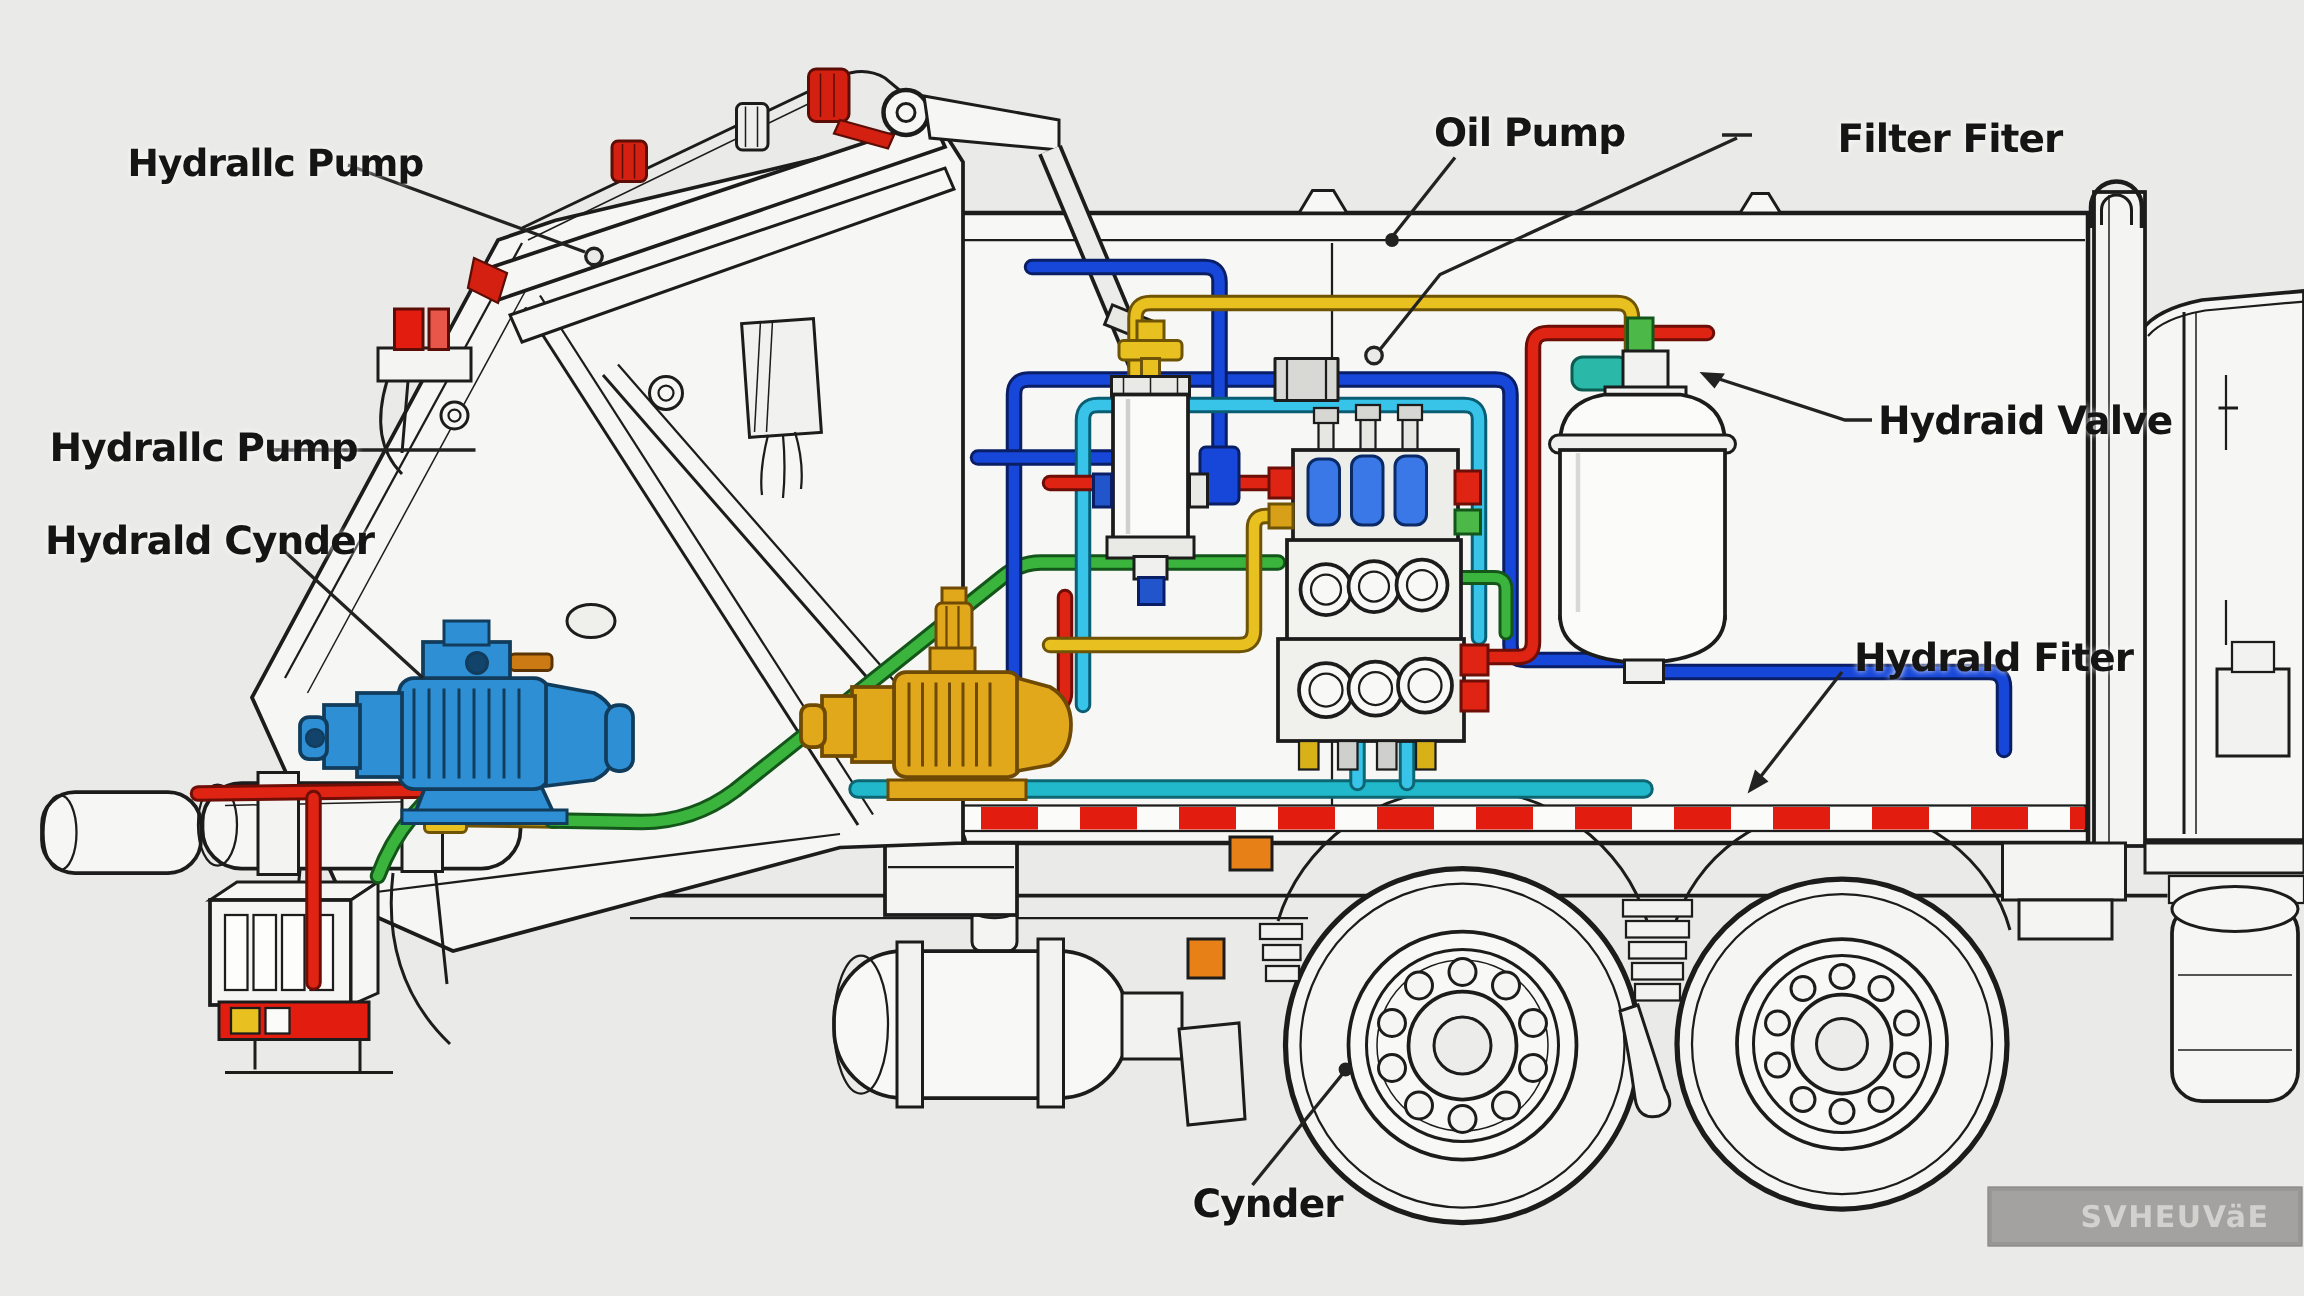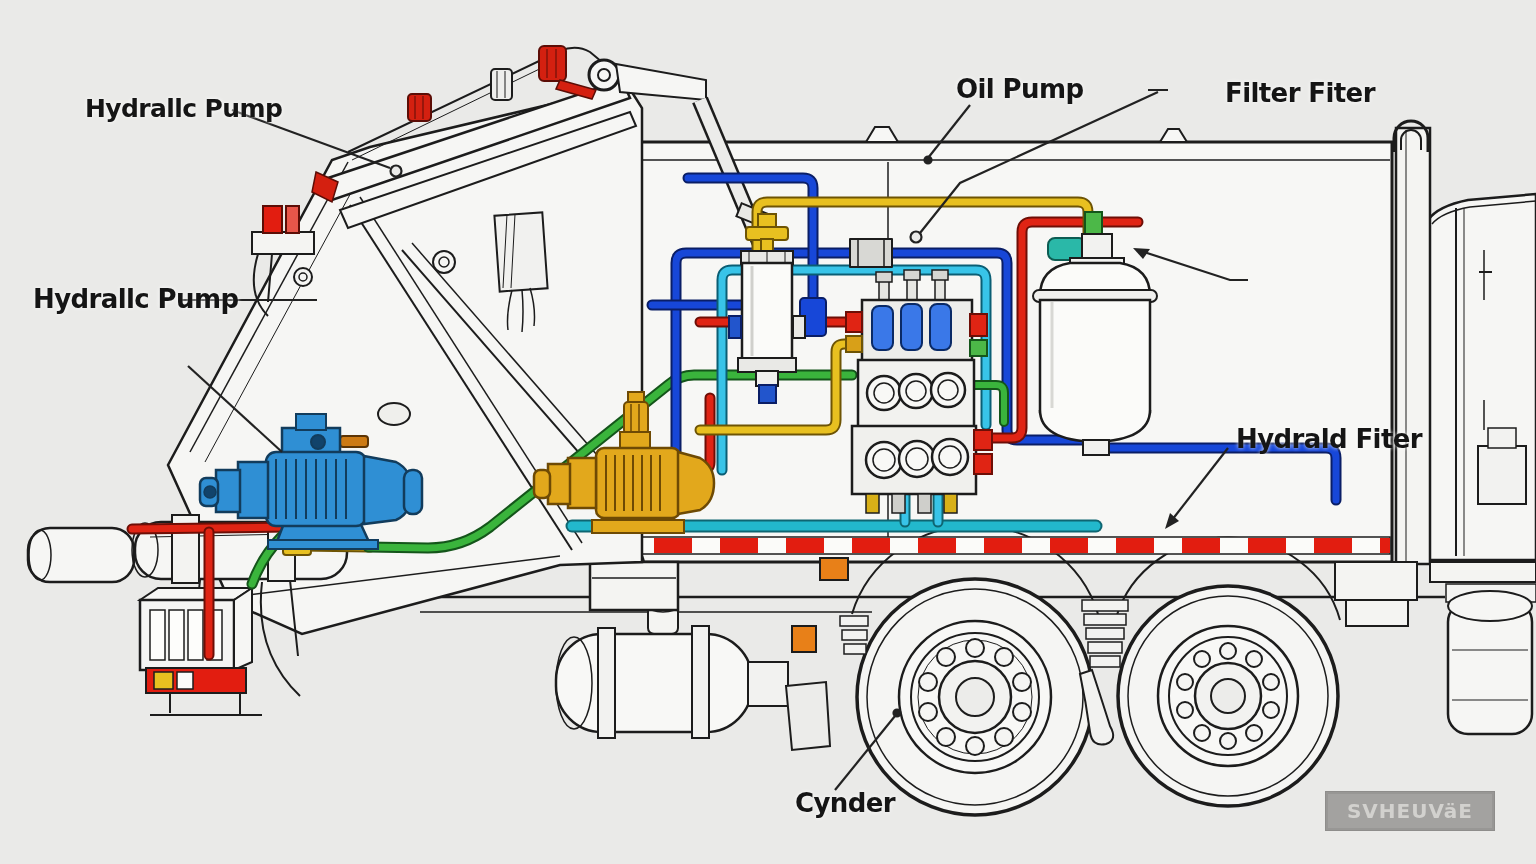--- a/index.html
+++ b/index.html
@@ -13,21 +13,21 @@
   #lbl-cylinder{left:30px;top:346px;font-size:26px;}
   #lbl-oiltank{left:956px;top:74px;font-size:26px;}
   #lbl-filtertop{left:1225px;top:78px;font-size:26px;}
   #lbl-valve1{left:1252px;top:266px;font-size:26px;}
   #lbl-valve2{left:1236px;top:424px;font-size:26px;}
   #lbl-filterbottom{left:795px;top:788px;font-size:26px;}
   .watermark{position:absolute;left:1325px;top:791px;width:168px;height:38px;
        background:#a3a2a0;border:1px solid #8e8d8b;box-shadow:inset 0 0 0 2px #989795;
        display:flex;align-items:center;justify-content:center;
        color:#d2d1ce;font-size:20px;font-weight:bold;letter-spacing:1px;
-       filter:blur(.4px);font-family:"DejaVu Sans", sans-serif;}
+       filter:blur(.4px);font-family:"DejaVu Sans", sans-serif;padding-left:40px;}
 </style>
 </head>
 <body>
 
 <div class="stage">
 
 <svg width="1536" height="864" viewBox="0 0 1536 864">
 
   <g stroke="#1c1c1c" fill="#f7f7f5">
     <rect x="622" y="142" width="770" height="420" stroke-width="3"></rect>
@@ -416,20 +416,22 @@
     <polygon points="1133,248 1150,249 1143,259" fill="#222222" stroke="none"></polygon>
     <path d="M1228,448 L1172,520"></path>
     <polygon points="1165,529 1170,513 1179,521" fill="#222222" stroke="none"></polygon>
     <path d="M835,790 L895,716"></path>
         <circle cx="897" cy="713" r="3.5" fill="#222222"></circle>
   </g>
 </svg>
 
 <div class="lbl" id="lbl-pump-top">Hydrallc Pump</div>
 <div class="lbl" id="lbl-pump-left">Hydrallc Pump</div>
+<div class="lbl" id="lbl-cylinder">Hydrald Cynder</div>
 <div class="lbl" id="lbl-oiltank">Oil Pump</div>
 <div class="lbl" id="lbl-filtertop">Filter Fiter</div>
+<div class="lbl" id="lbl-valve1">Hydraid Valve</div>
 <div class="lbl" id="lbl-valve2">Hydrald Fiter</div>
 <div class="lbl" id="lbl-filterbottom">Cynder</div>
 
 <div class="watermark">SVHEUVäE</div>
 
 </div>
 
 </body></html>

